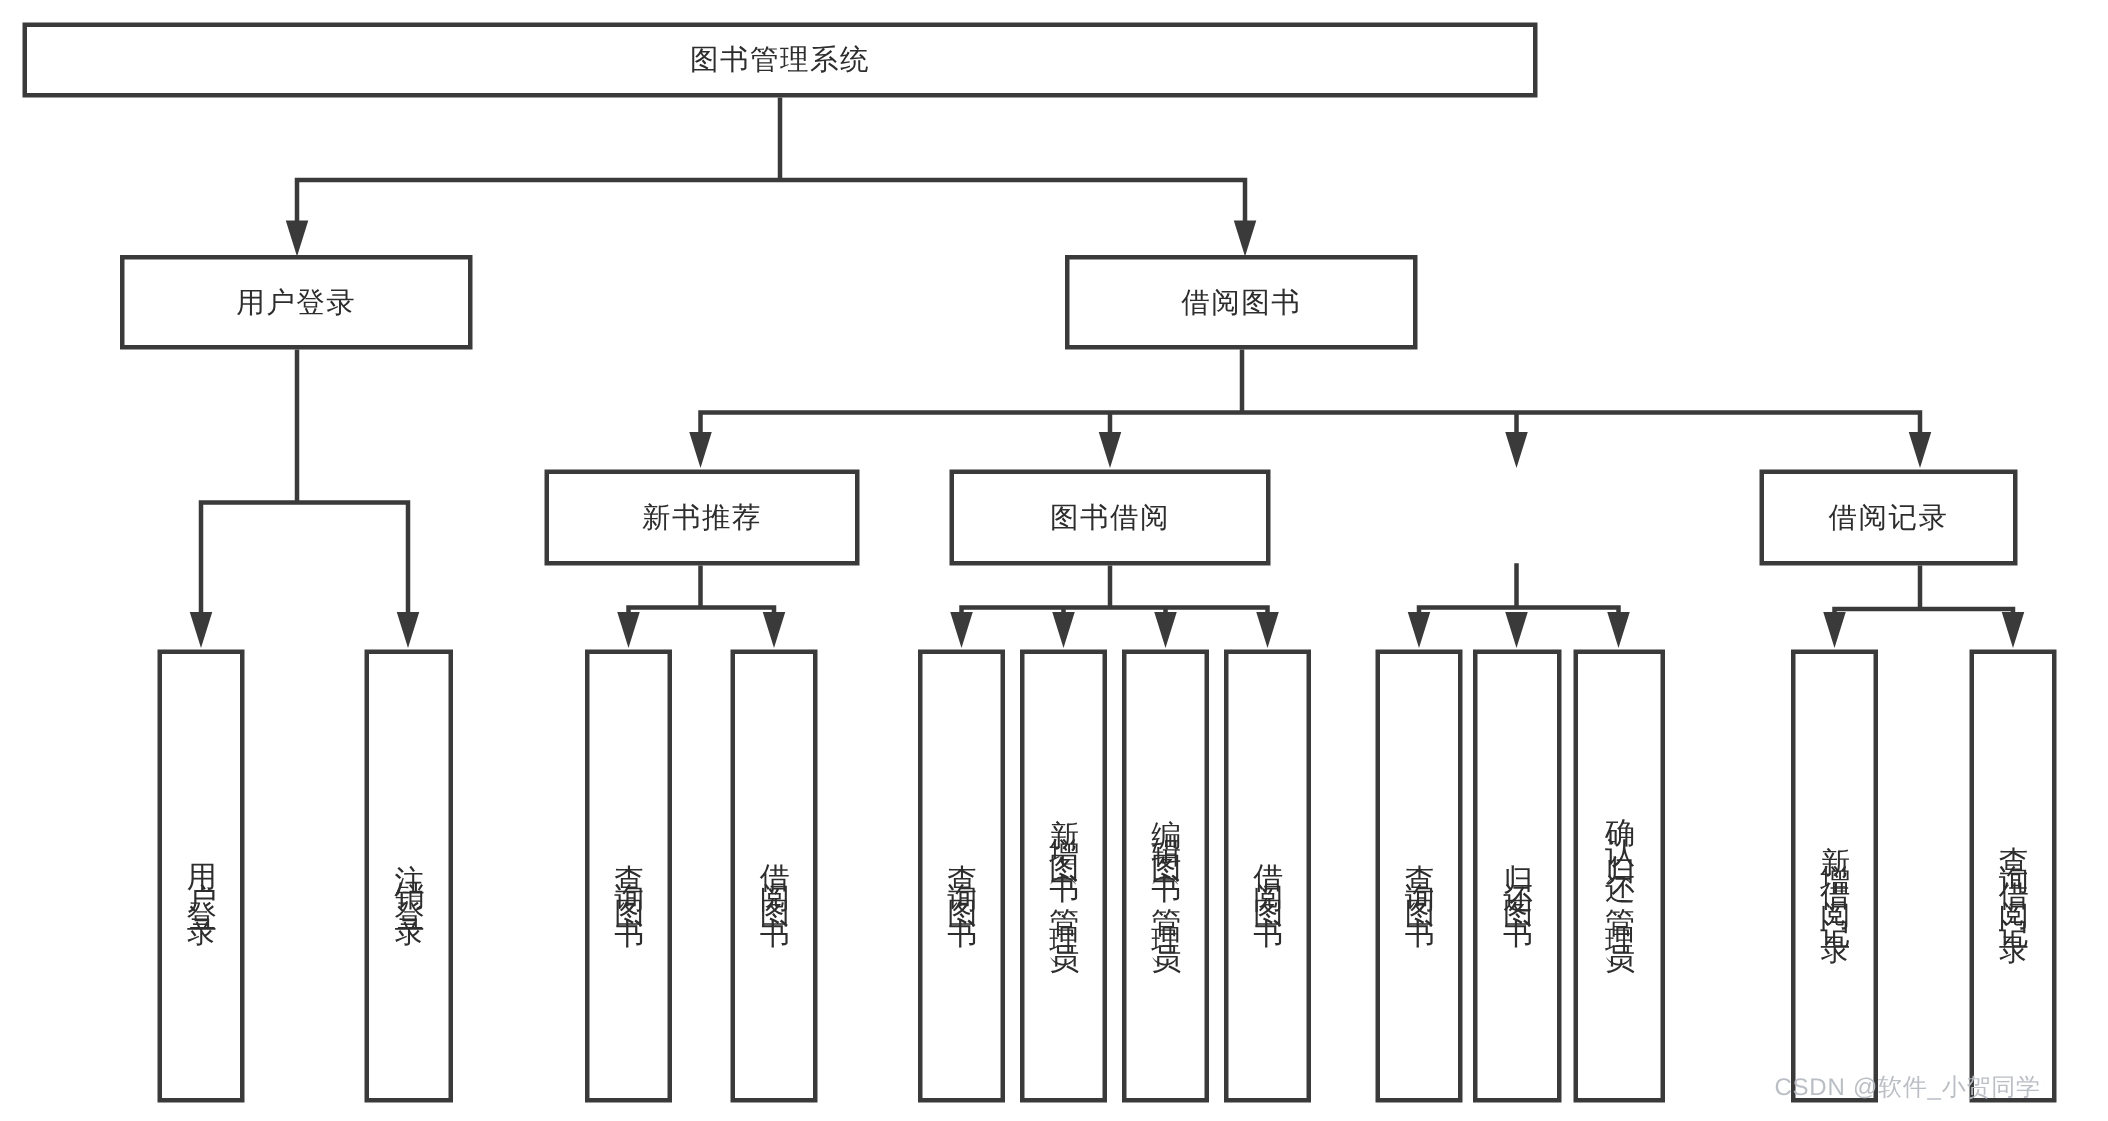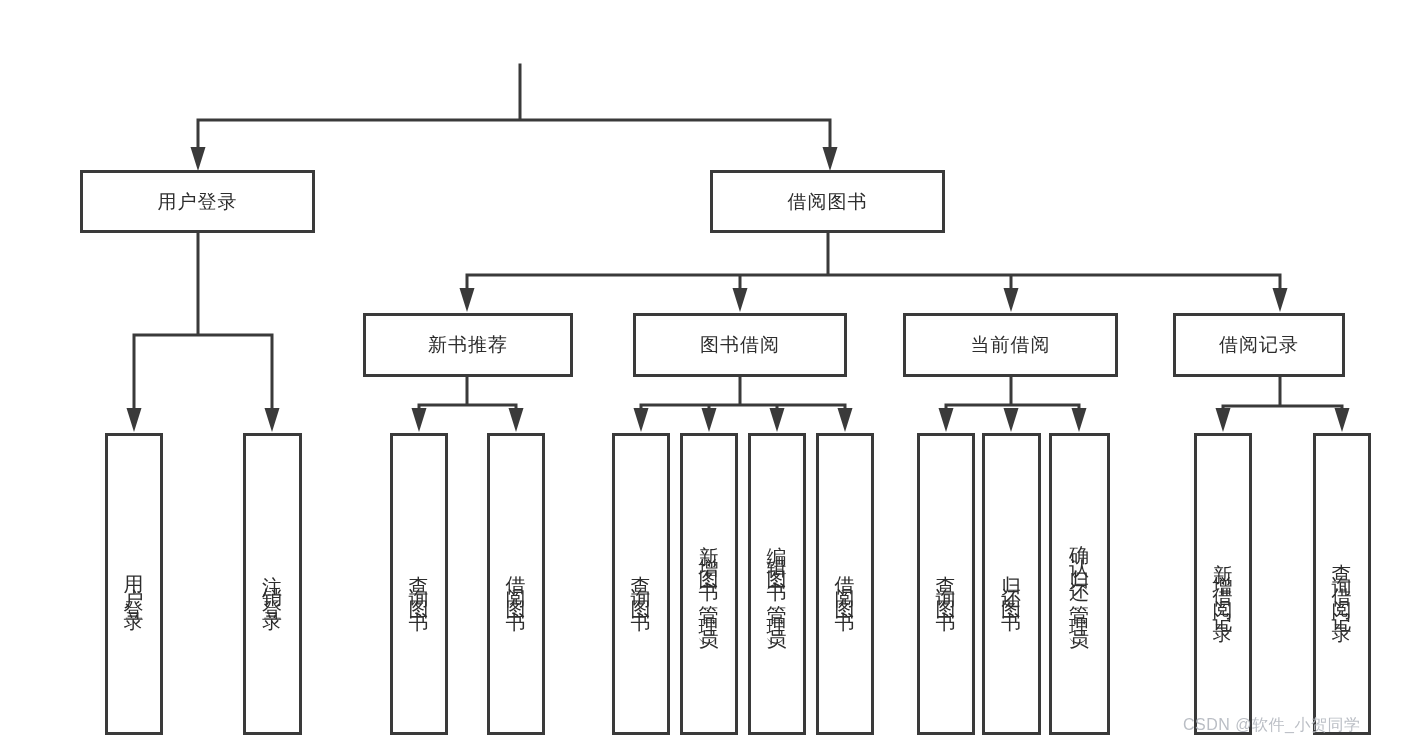--- a/index.html
+++ b/index.html
@@ -84,27 +84,27 @@
     <path d="M1011 377 V405 M946 405 H1079 M946 405 V410 M1079 405 V410"></path>
     <polygon points="938.5,408 953.5,408 946,432"></polygon>
     <polygon points="1003.5,408 1018.5,408 1011,432"></polygon>
     <polygon points="1071.5,408 1086.5,408 1079,432"></polygon>
 
     <path d="M1280 377 V406 M1223 406 H1342 M1223 406 V410 M1342 406 V410"></path>
     <polygon points="1215.5,408 1230.5,408 1223,432"></polygon>
     <polygon points="1334.5,408 1349.5,408 1342,432"></polygon>
   </svg>
 
+  <div class="box hbox" style="left:15px;top:15px;width:1010px;height:50px;">图书管理系统</div>
 
   <div class="box hbox" style="left:80px;top:170px;width:235px;height:63px;">用户登录</div>
   <div class="box hbox" style="left:710px;top:170px;width:235px;height:63px;">借阅图书</div>
 
   <div class="box hbox" style="left:363px;top:313px;width:210px;height:64px;">新书推荐</div>
   <div class="box hbox" style="left:633px;top:313px;width:214px;height:64px;">图书借阅</div>
-  <div class="box hbox" style="left:903px;top:313px;width:215px;height:64px;">当前借阅</div>
   <div class="box hbox" style="left:1173px;top:313px;width:172px;height:64px;">借阅记录</div>
 
   <div class="box vbox" style="left:105px;top:433px;width:58px;height:302px;">用户登录</div>
   <div class="box vbox" style="left:243px;top:433px;width:59px;height:302px;">注销登录</div>
 
   <div class="box vbox" style="left:390px;top:433px;width:58px;height:302px;">查询图书</div>
   <div class="box vbox" style="left:487px;top:433px;width:58px;height:302px;">借阅图书</div>
 
   <div class="box vbox" style="left:612px;top:433px;width:58px;height:302px;">查询图书</div>
   <div class="box vbox" style="left:680px;top:433px;width:58px;height:302px;">新增图书（管理员）</div>

